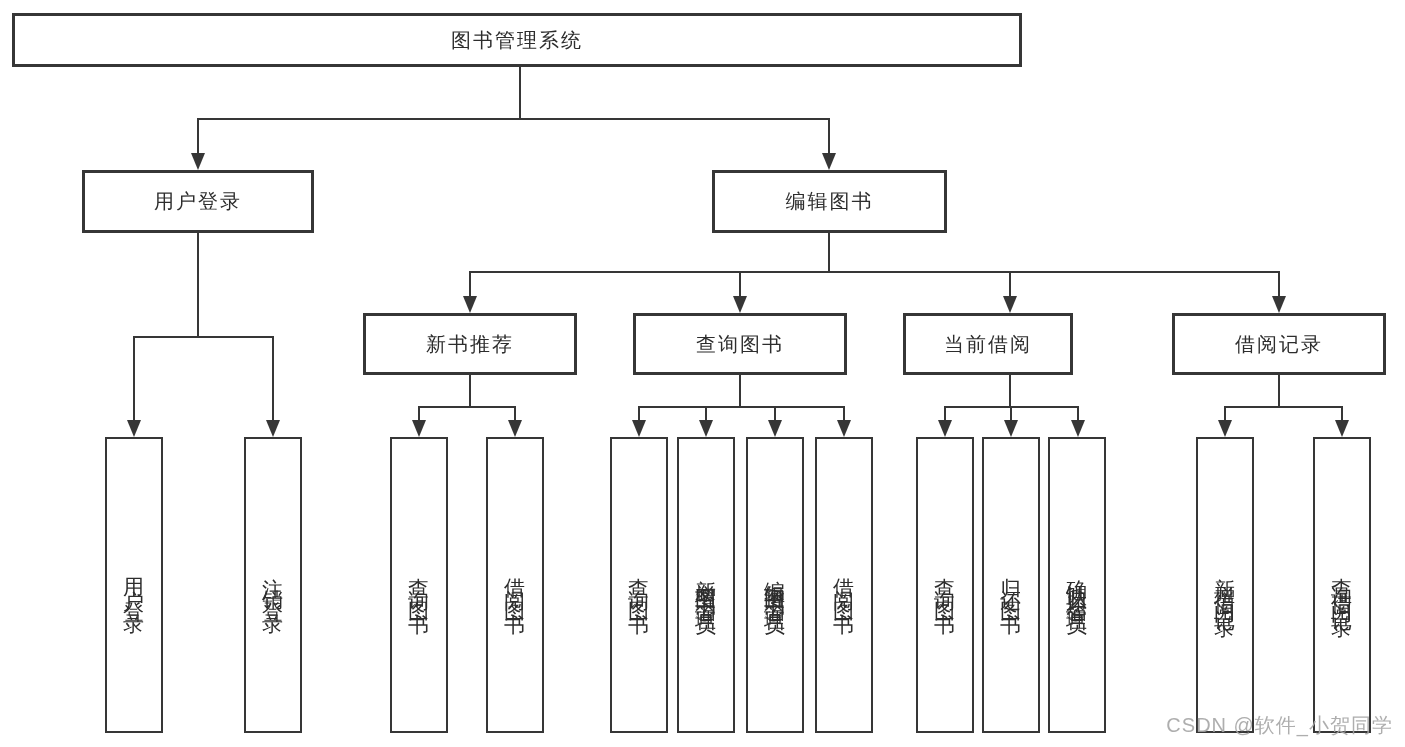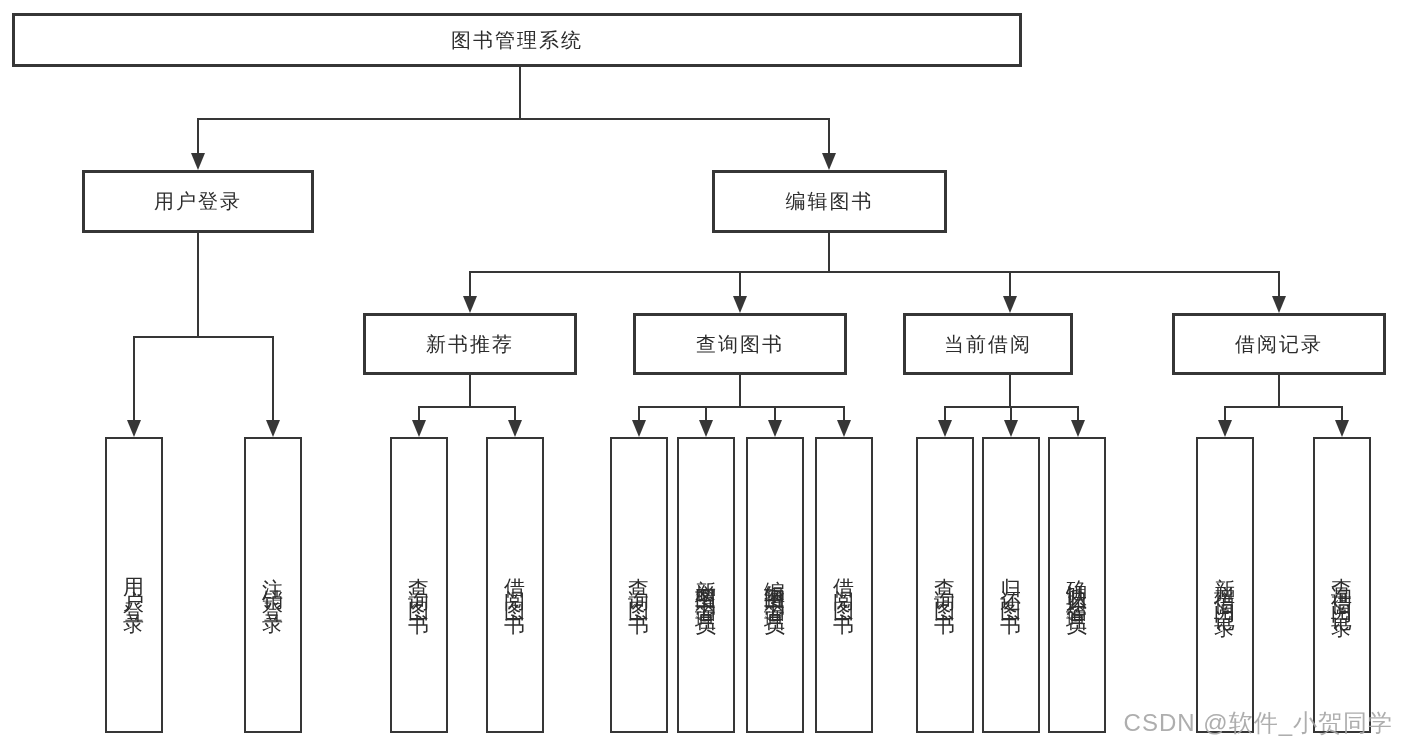--- a/index.html
+++ b/index.html
@@ -25,21 +25,21 @@
   .vbox.ls8 span{letter-spacing:8px;}
   .vbox.ls5 span{letter-spacing:5px;}
   .vline{position:absolute;width:2px;background:#363636;z-index:1;}
   .hline{position:absolute;height:2px;background:#363636;z-index:1;}
   .arrow{
     position:absolute;width:0;height:0;z-index:1;
     border-left:7px solid transparent;border-right:7px solid transparent;
     border-top:17px solid #363636;
   }
   .watermark{
-    position:absolute;right:12px;bottom:8px;font-size:24px;
+    position:absolute;right:12px;bottom:8px;font-size:20px;
     color:rgba(165,165,165,0.9);z-index:3;letter-spacing:1px;
   }
 </style>
 </head>
 <body>
 
 <div class="stage">
 
   <div class="hbox" style="left:12px;top:13px;width:1010px;height:54px">图书管理系统</div>
 

